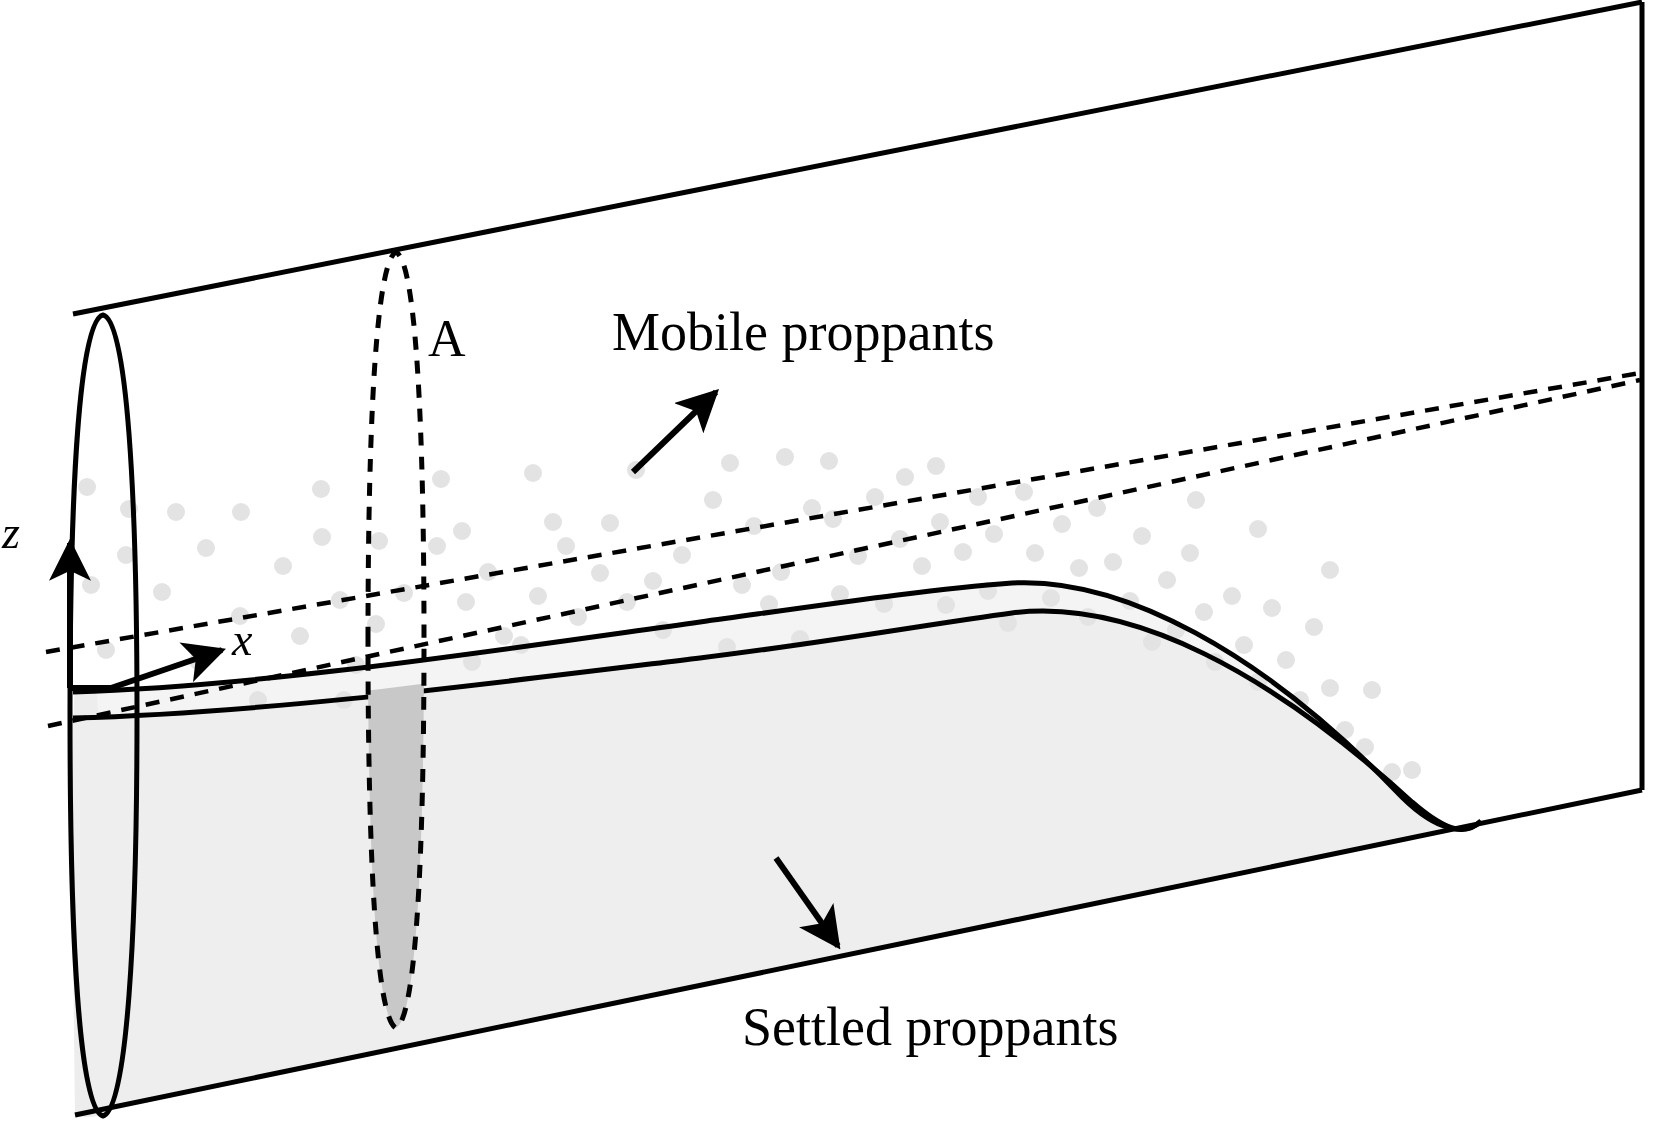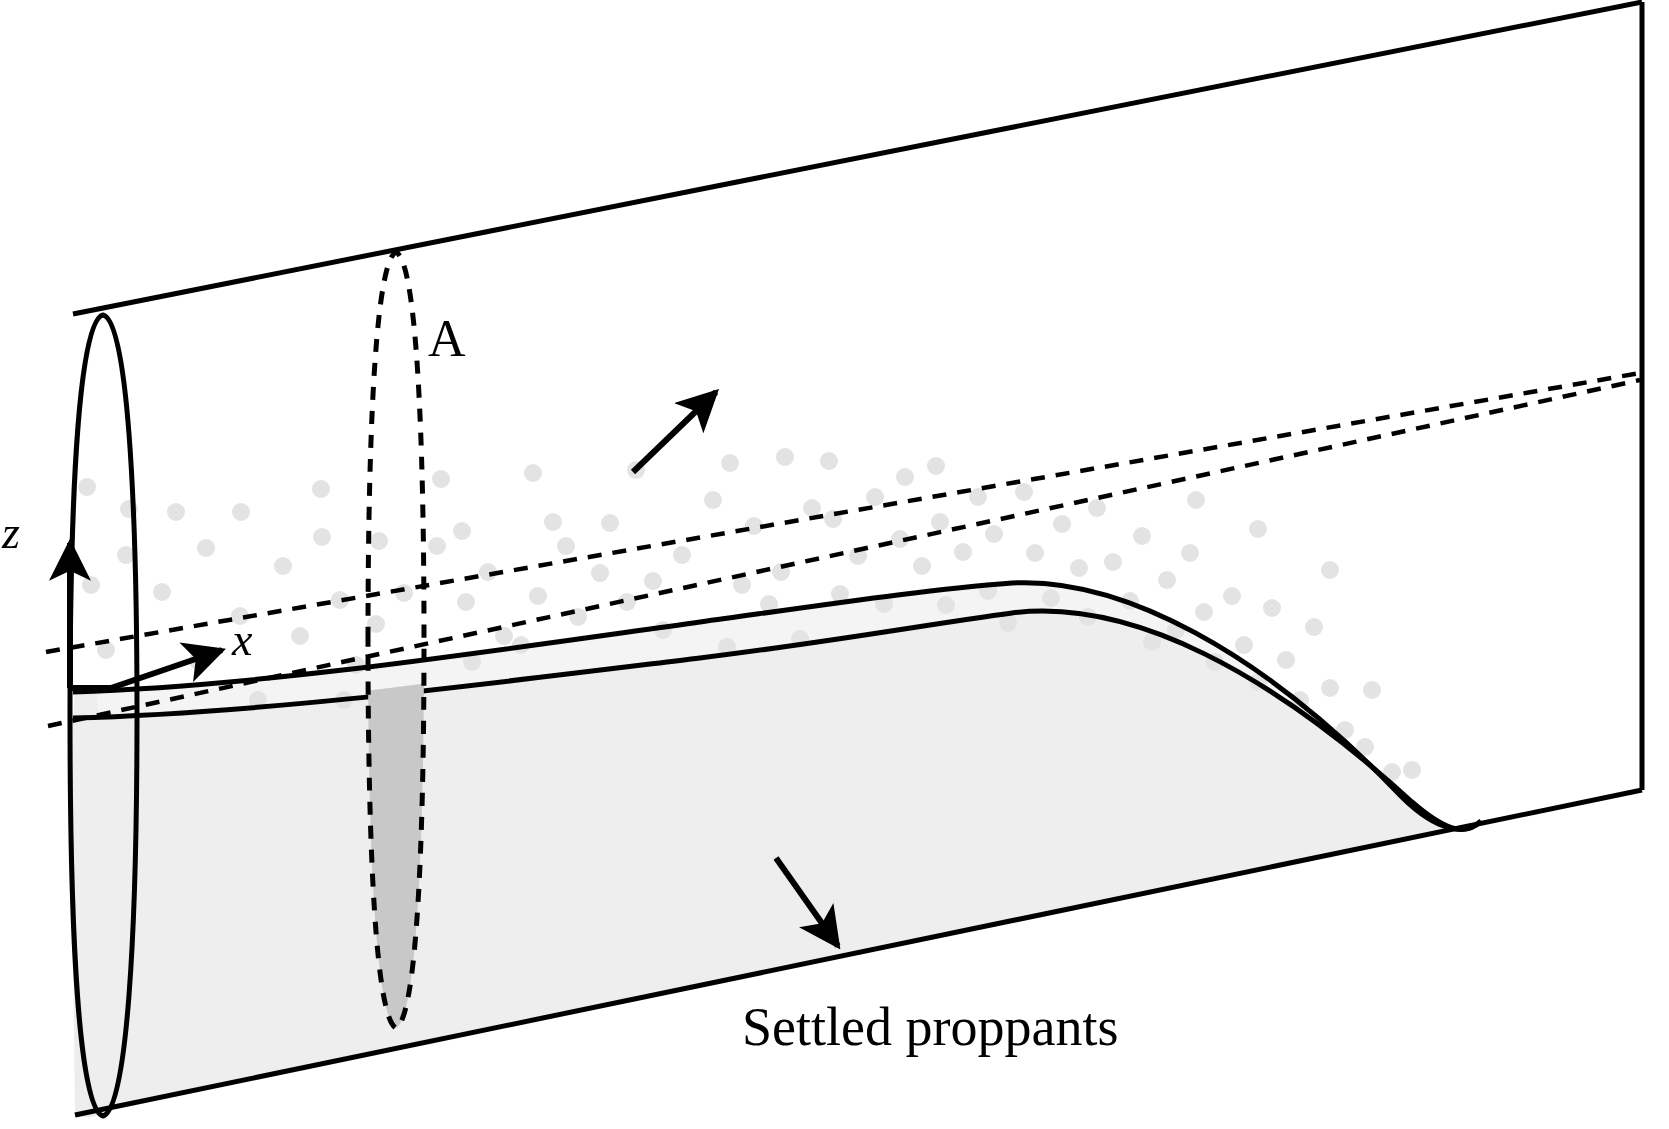--- a/index.html
+++ b/index.html
@@ -301,20 +301,21 @@
 
       <line x1="111" y1="688" x2="222" y2="650" stroke="#000000" stroke-width="6" marker-end="url(#arrowSolid)"></line>
     </g>
 
     <line x1="633" y1="472" x2="716" y2="392" stroke="#000000" stroke-width="6" marker-end="url(#arrowSolid)"></line>
 
     <line x1="776" y1="858" x2="838" y2="946" stroke="#000000" stroke-width="6" marker-end="url(#arrowSolid)"></line>
 
   </svg>
 
+  <div class="fig-label label-mobile">Mobile proppants</div>
 
   <div class="fig-label label-settled">Settled proppants</div>
 
   <div class="fig-label label-a">A</div>
 
   <div class="fig-label label-axis label-z">z</div>
 
   <div class="fig-label label-axis label-x">x</div>
 
 </div>

